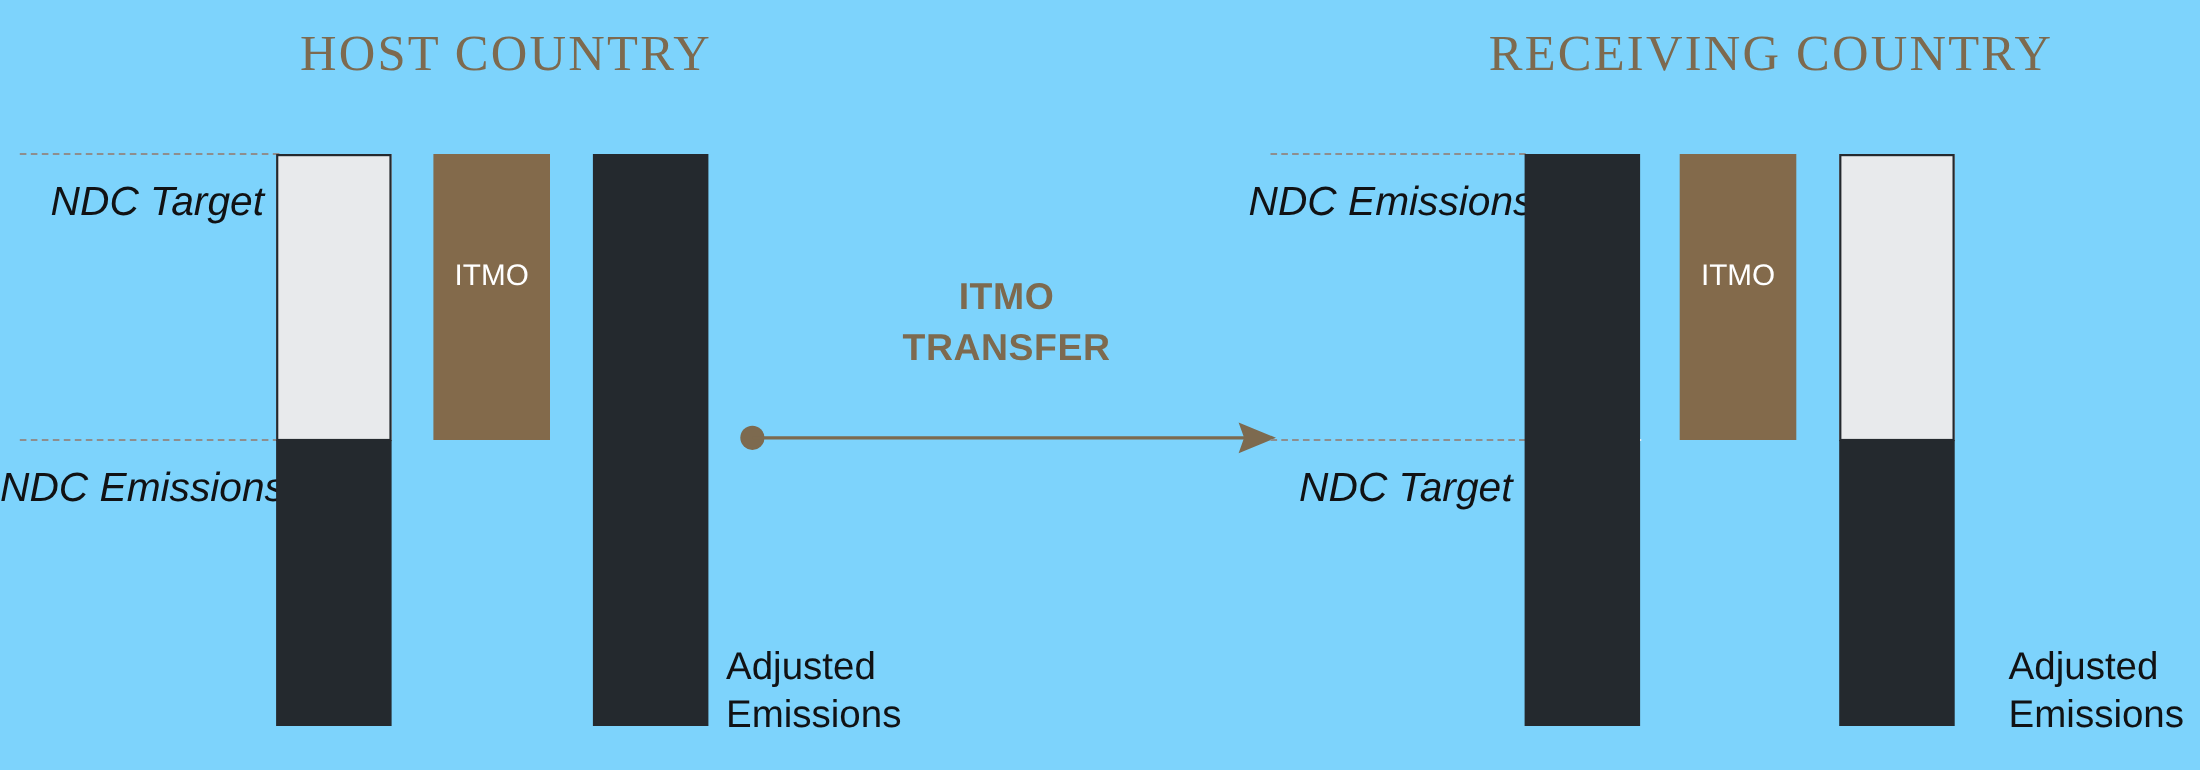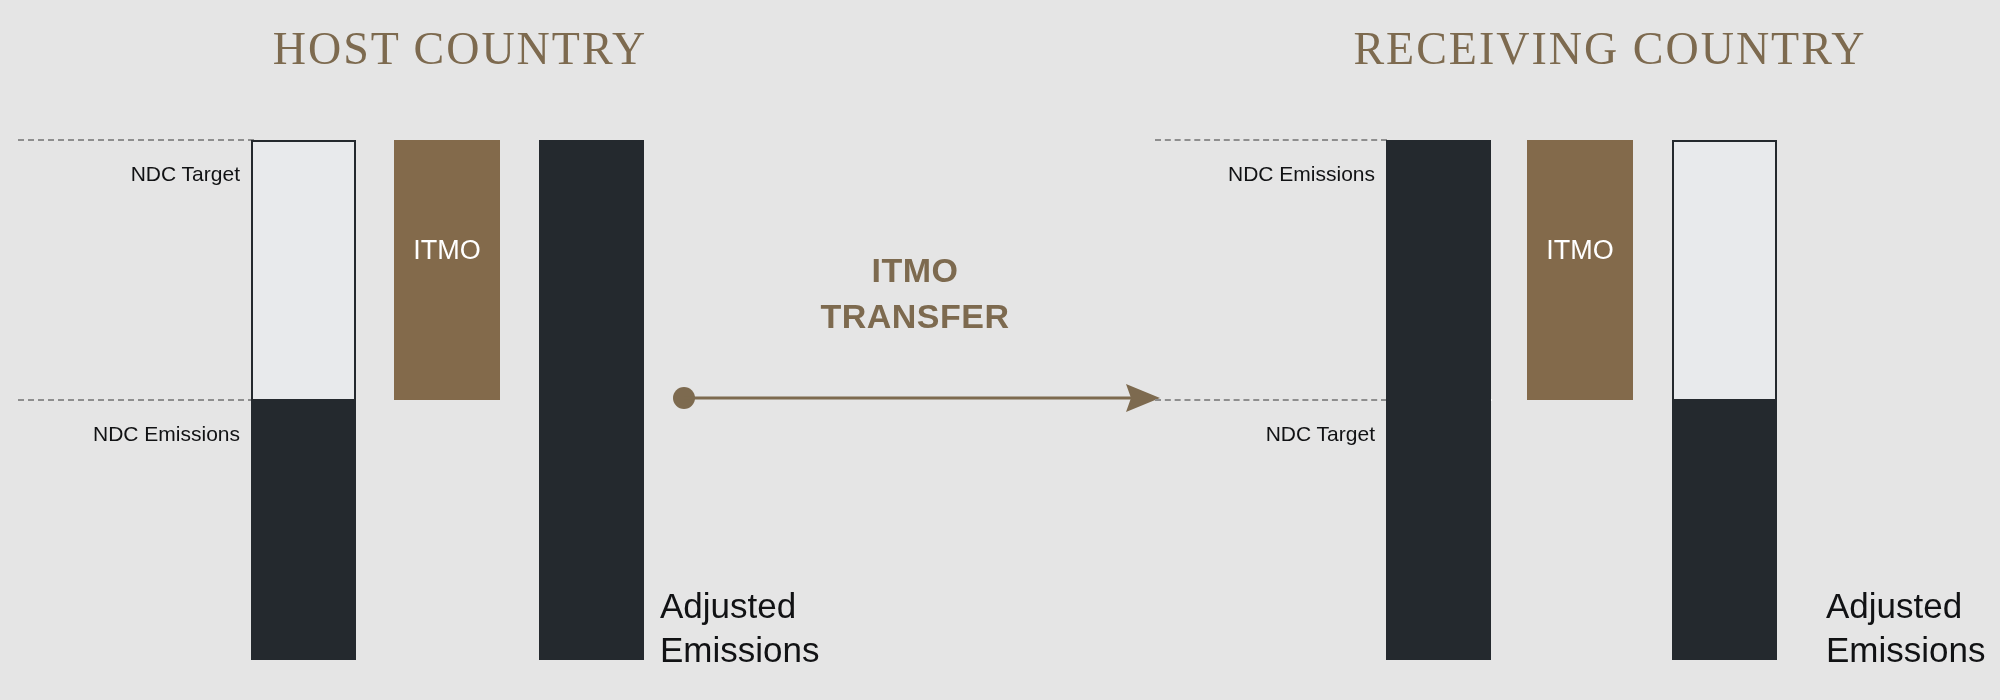--- a/index.html
+++ b/index.html
@@ -7,21 +7,21 @@
     padding: 0;
     background: #ffffff;
   }
   body {
     font-family: "Liberation Sans", sans-serif;
   }
   #canvas {
     position: relative;
     width: 2000px;
     height: 700px;
-    background: #e5e5e5;
+    background: #7dd3fc;
     overflow: hidden;
   }
 
   
   .panel-title {
     position: absolute;
     font-family: "Liberation Serif", serif;
     font-size: 46px;
     font-weight: 400;
     letter-spacing: 2px;
@@ -61,23 +61,24 @@
   .guide-white {
     position: absolute;
     height: 0;
     border-top: 2px dashed #ffffff;
   }
 
   
   .axis-label {
     position: absolute;
     font-family: "Liberation Sans", sans-serif;
-    font-size: 21px;
+    font-size: 37px;
     color: #111214;
     white-space: nowrap;
+    font-style: italic;
   }
   .axis-label.right-align { text-align: right; }
 
   
   .callout {
     position: absolute;
     font-family: "Liberation Sans", sans-serif;
     font-size: 35px;
     line-height: 1.27;
     color: #111214;

